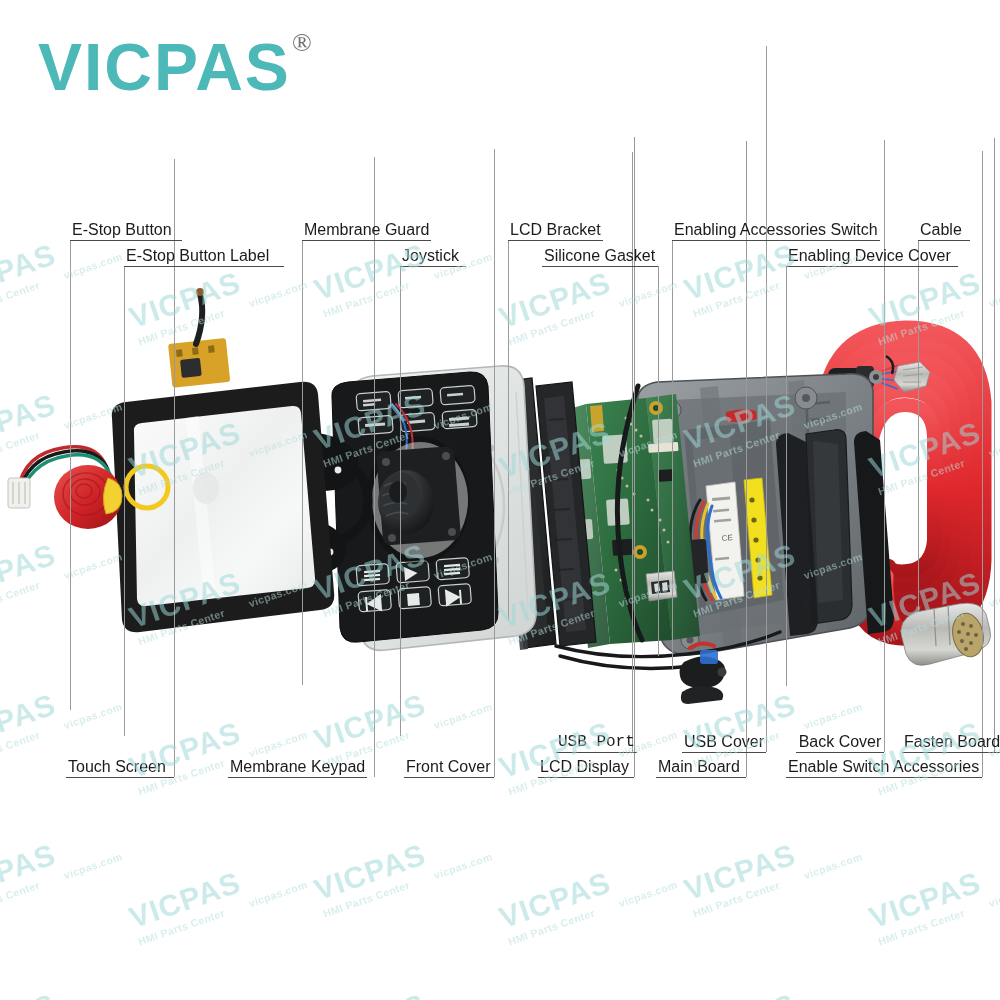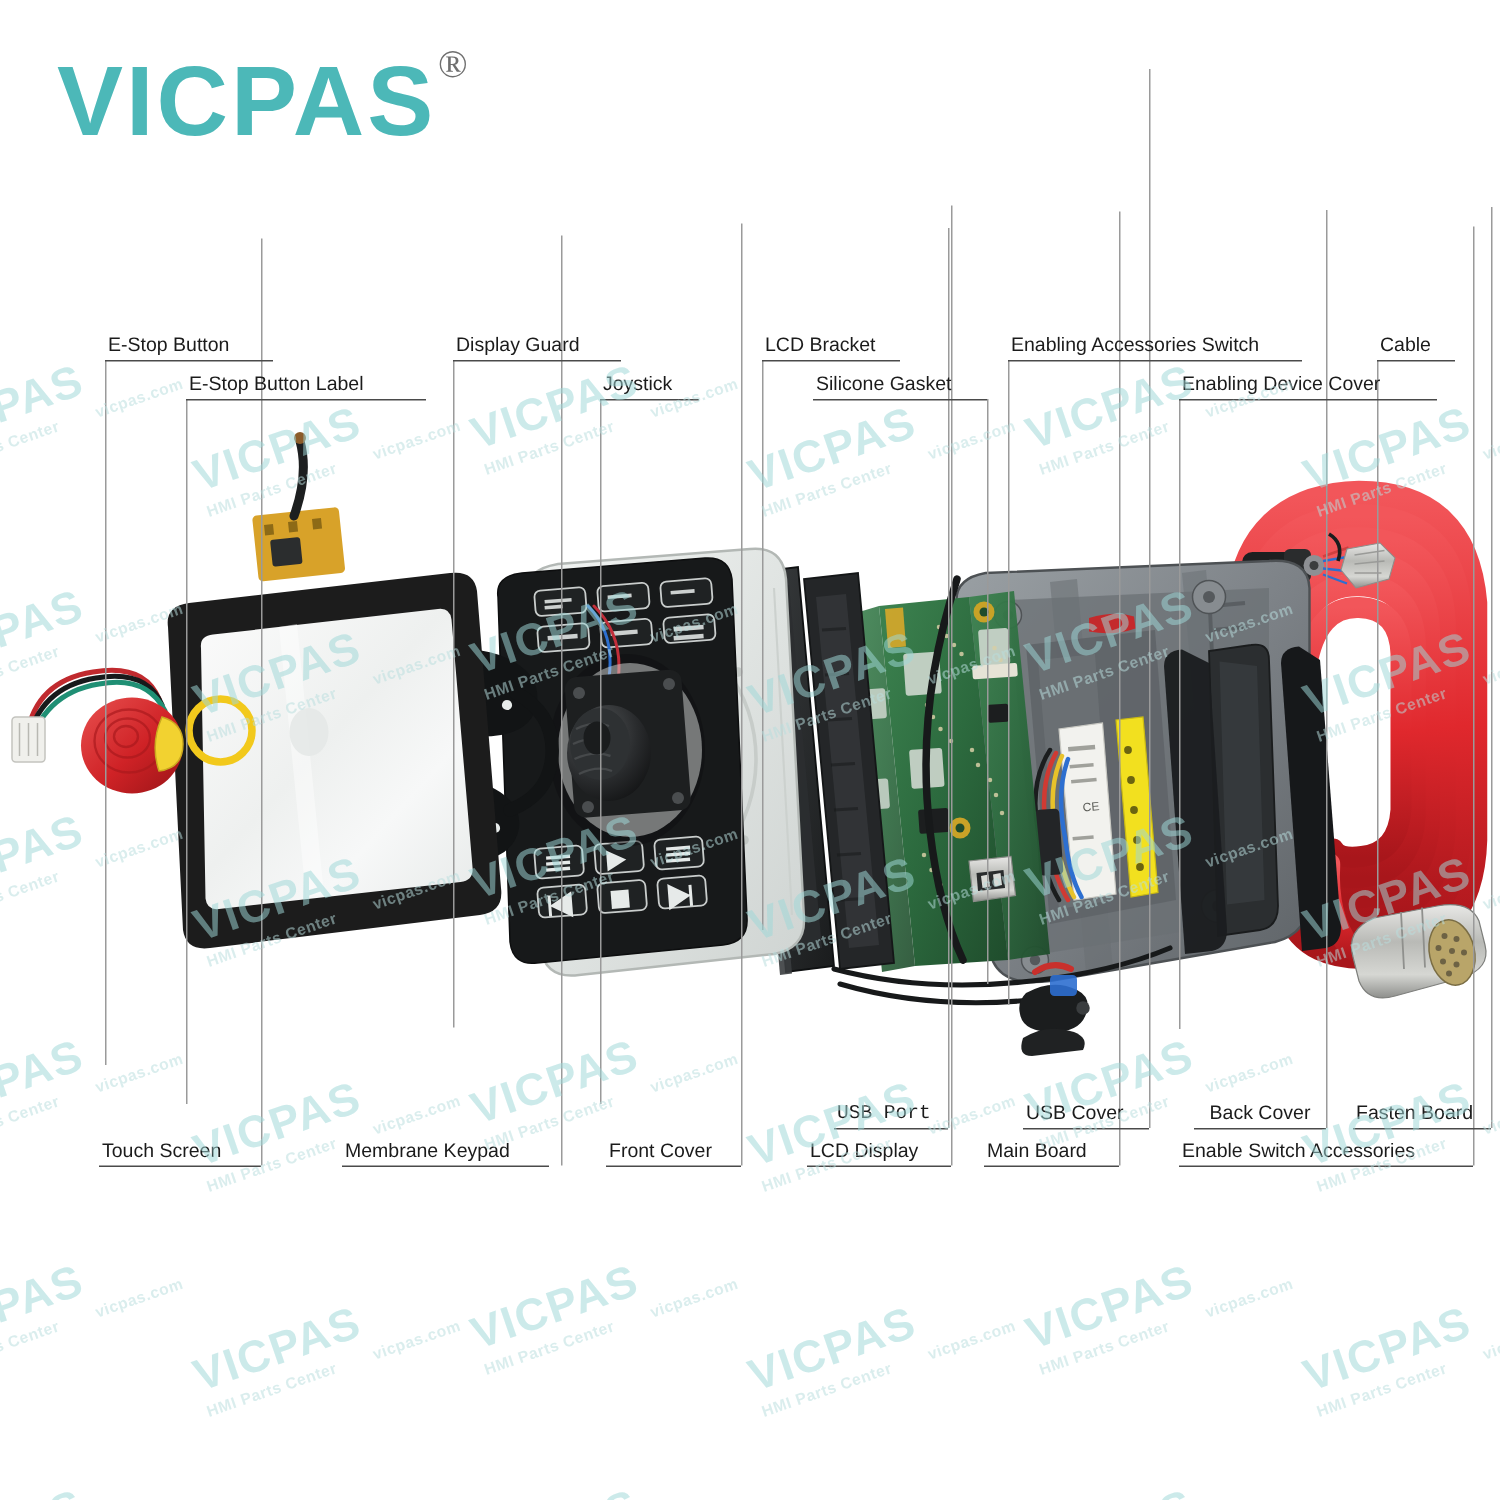--- a/index.html
+++ b/index.html
@@ -37,21 +37,21 @@
   .wm .wm-sub {
     font-size:10.5px; font-weight:700; color:#b9dede;
     font-family:"Liberation Sans", sans-serif;
     display:block; margin-top:1px; letter-spacing:.4px;
   }
   .wm .wm-sub i { font-style:normal; margin-left:26px; }
 
   
   .lbl {
     position:absolute; z-index:22;
-    font-size:13px; color:#1b1b1b; white-space:nowrap;
+    font-size:16px; color:#1b1b1b; white-space:nowrap;
     font-family:"Liberation Sans", sans-serif;
     border-bottom:1.3px solid #4a4a4a;
     padding:0 2px 1px 2px; line-height:18px;
   }
   .leader {
     position:absolute; z-index:21;
     width:0; border-left:1.1px solid #9a9a9a;
   }
 
   
@@ -470,21 +470,21 @@
   <div class="logo-wrap">
     <div class="logo-text">VICPAS</div>
     <div class="logo-reg">®</div>
   </div>
 
   <div id="labels">
       <div class="lbl" style="left: 70px; top: 221px; min-width: 112px;">E-Stop Button</div>
       <div class="leader" style="left: 70px; top: 240px; height: 470px;"></div>
       <div class="lbl" style="left: 124px; top: 247px; min-width: 160px;">E-Stop Button Label</div>
       <div class="leader" style="left: 124px; top: 266px; height: 470px;"></div>
-      <div class="lbl" style="left: 302px; top: 221px; min-width: 112px;">Display Guard</div>
+      <div class="lbl" style="left: 302px; top: 221px; min-width: 112px;">Membrane Guard</div>
       <div class="leader" style="left: 302px; top: 240px; height: 445px;"></div>
       <div class="lbl" style="left: 400px; top: 247px; min-width: 66px;">Joystick</div>
       <div class="leader" style="left: 400px; top: 266px; height: 470px;"></div>
       <div class="lbl" style="left: 508px; top: 221px; min-width: 92px;">LCD Bracket</div>
       <div class="leader" style="left: 508px; top: 240px; height: 380px;"></div>
       <div class="lbl" style="left: 542px; top: 247px; min-width: 116px;">Silicone Gasket</div>
       <div class="leader" style="left: 658px; top: 266px; height: 390px;"></div>
       <div class="lbl" style="left: 672px; top: 221px; min-width: 196px;">Enabling Accessories Switch</div>
       <div class="leader" style="left: 672px; top: 240px; height: 430px;"></div>
       <div class="lbl" style="left: 786px; top: 247px; min-width: 172px;">Enabling Device Cover</div>

